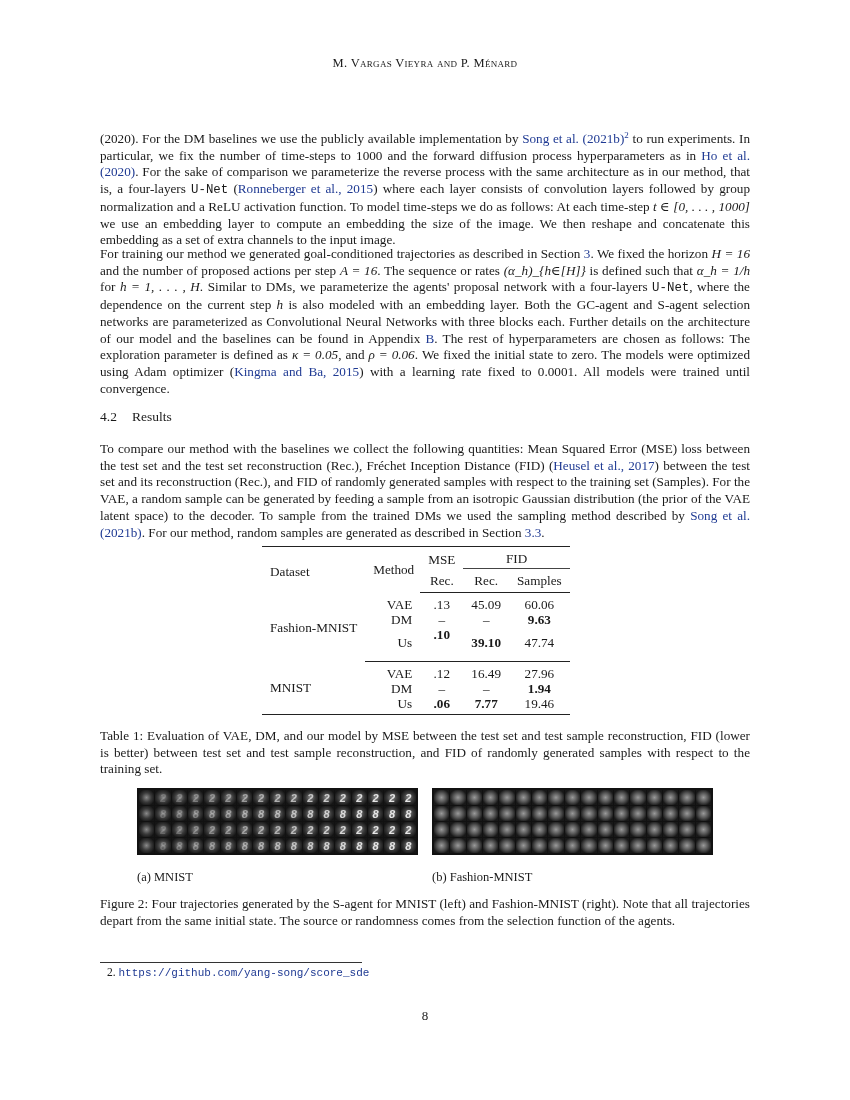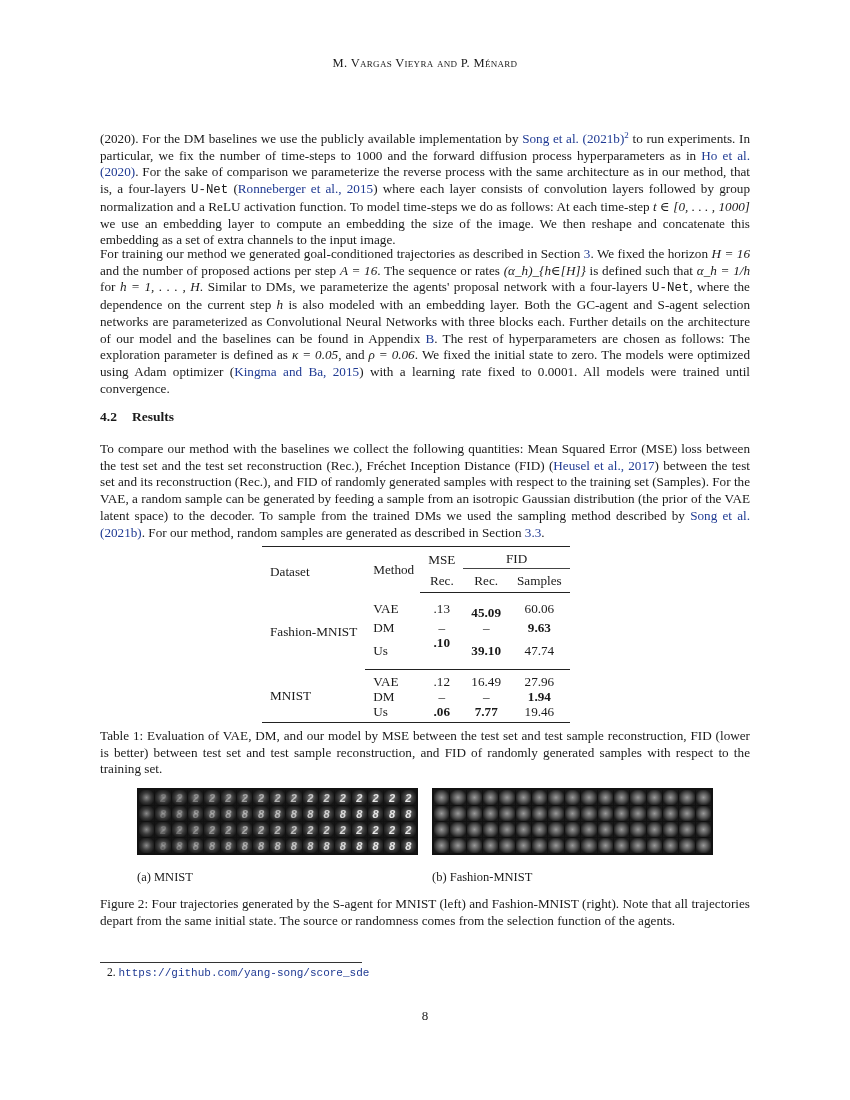--- a/index.html
+++ b/index.html
@@ -6,32 +6,32 @@
   body { width: 850px; height: 1100px; position: relative; overflow: hidden;
          font-family: "Liberation Serif", "DejaVu Serif", serif; color: #1a1a1a; }
   .running-head { position: absolute; top: 56px; left: 0; width: 850px; text-align: center;
                   font-size: 12.5px; letter-spacing: 0.3px; font-variant: small-caps; }
   .para { position: absolute; left: 100px; width: 650px; font-size: 13.2px; line-height: 16.7px;
           text-align: justify; margin: 0; }
   .cite { color: #1f3a93; margin-top: 15px; }
   .mono { font-family: "Liberation Mono", "DejaVu Sans Mono", monospace; font-size: 12.4px; }
   .math { font-style: italic; }
   sup { font-size: 9px; line-height: 0; vertical-align: 5px; }
-  .section-head { position: absolute; left: 100px; top: 409px; font-size: 13.5px; font-weight: bold; }
+  .section-head { position: absolute; left: 100px; top: 409px; font-size: 13.5px; font-weight: normal; }
   .section-head .num { display: inline-block; width: 32px; }
 
   table.results { position: absolute; left: 262px; top: 546px; border-collapse: collapse;
                   font-size: 13.2px; line-height: 15px; }
   table.results td, table.results th { font-weight: normal; padding: 0 8px; white-space: nowrap; }
   .toprule { border-top: 1.4px solid #222; }
   .midrule td { border-bottom: 1.4px solid #222; }
   .botrule td { border-bottom: 1.4px solid #222; }
   .bold { font-weight: bold !important; }
   .c { text-align: center; }
-  .r { }
+  .r { text-align: right; }
   .cmid { border-bottom: 0.8px solid #444; }
 
   .caption { position: absolute; left: 100px; width: 650px; font-size: 13.2px; line-height: 16.7px;
              text-align: justify; margin: 0; }
   .fig-img { position: absolute; background: #111; display: grid; gap: 1px; padding: 2px; box-sizing: border-box; }
   .cell { background: radial-gradient(ellipse at center, #8a8a8a 0%, #3a3a3a 45%, #151515 80%);
           color: #d8d8d8; font-family: "Liberation Sans", "DejaVu Sans", sans-serif;
           font-size: 11px; font-weight: bold; display: flex; align-items: center; justify-content: center;
           font-style: italic; }
   .fcell { background: radial-gradient(ellipse at center, #9a9a9a 0%, #5a5a5a 40%, #181818 78%); }
@@ -64,21 +64,21 @@
   </tr>
   <tr class="midrule">
     <td class="c" style="padding-top:4px;padding-bottom:4px;">Rec.</td>
     <td class="c" style="padding-top:4px;padding-bottom:4px;">Rec.</td>
     <td class="c" style="padding-top:4px;padding-bottom:4px;">Samples</td>
   </tr>
   <tr>
     <td rowspan="3" style="vertical-align:middle;">Fashion-MNIST</td>
     <td class="r" style="padding-top:4px;">VAE</td>
     <td class="c" style="padding-top:4px;">.13</td>
-    <td class="c" style="padding-top:12px;font-weight:bold;">45.09</td>
+    <td class="c" style="padding-top:4px;">45.09</td>
     <td class="c" style="padding-top:4px;">60.06</td>
   </tr>
   <tr>
     <td class="r">DM</td>
     <td class="c">–</td>
     <td class="c">–</td>
     <td class="c bold">9.63</td>
   </tr>
   <tr class="midrule">
     <td class="r" style="padding-bottom:3px;">Us</td>

